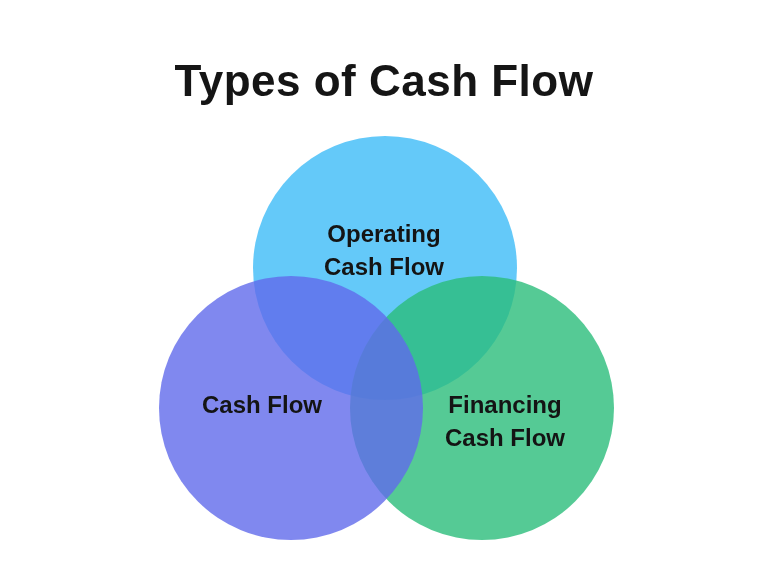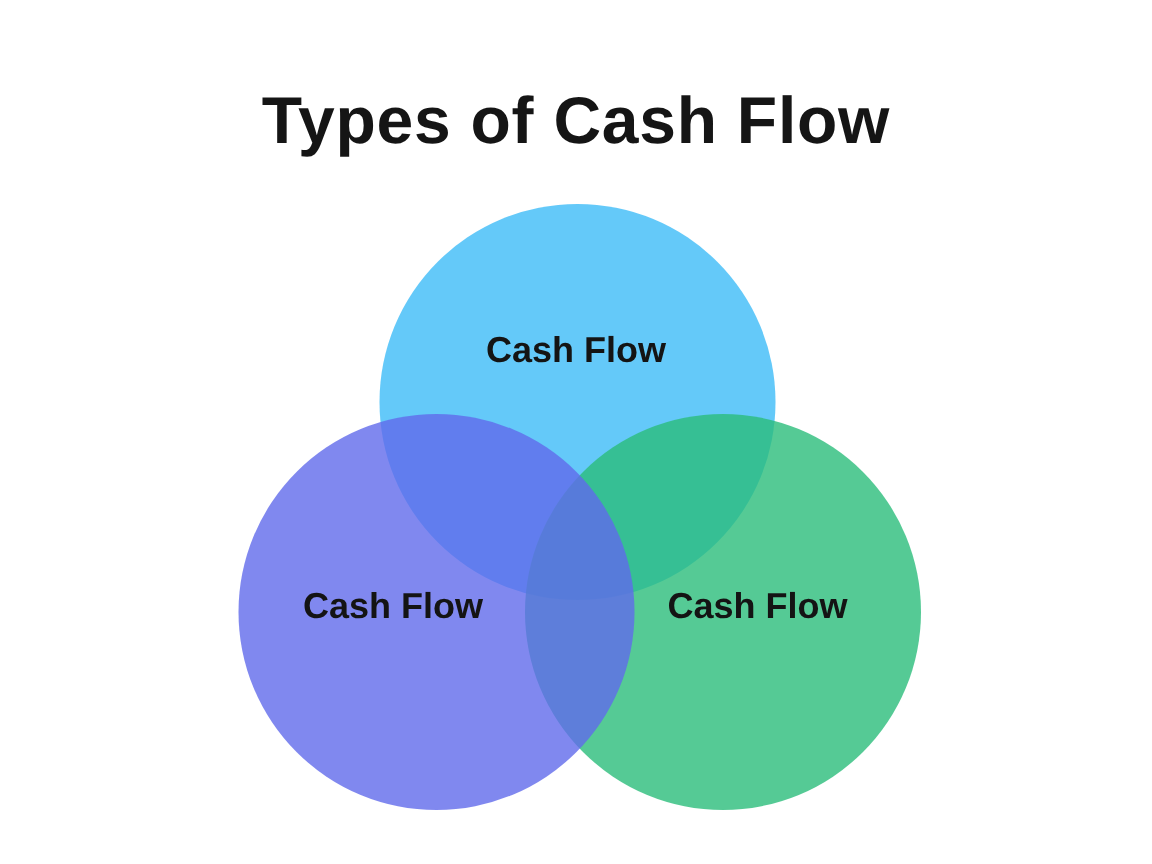--- a/index.html
+++ b/index.html
@@ -52,24 +52,26 @@
 
 <div class="canvas">
   <h1 class="title">Types of Cash Flow</h1>
 
   <div class="venn">
     <div class="circle circle-operating" style="background-color: rgba(61, 188, 247, 0.8);"></div>
     <div class="circle circle-financing" style="background-color: rgba(42, 189, 122, 0.8);"></div>
     <div class="circle circle-investing" style="background-color: rgba(96, 106, 235, 0.8);"></div>
 
     <div class="label label-operating">
+      <span>Operating</span>
       <span>Cash Flow</span>
     </div>
 
     <div class="label label-investing">
       <span>Cash Flow</span>
     </div>
 
     <div class="label label-financing">
+      <span>Financing</span>
       <span>Cash Flow</span>
     </div>
   </div>
 </div>
 
 </body></html>

